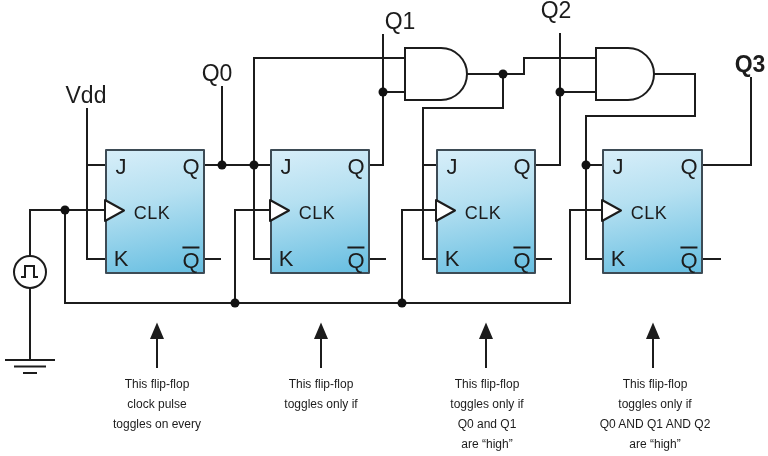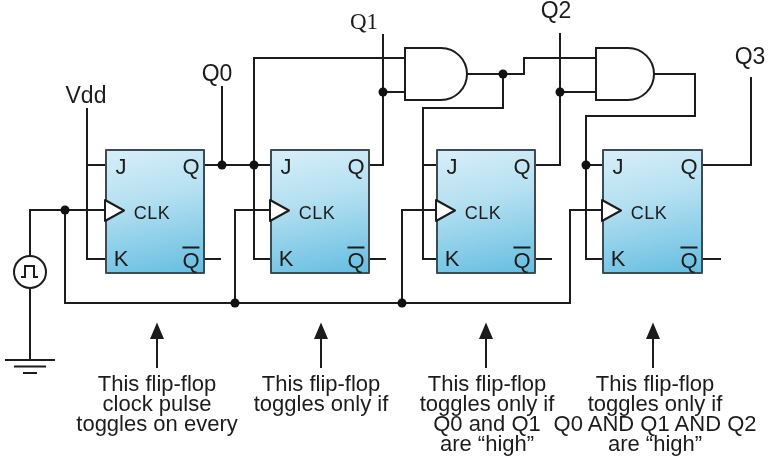--- a/index.html
+++ b/index.html
@@ -25,21 +25,21 @@
 
   
   .sig{
     position:absolute;transform:translate(-50%,-50%);
     color:#1c1c1c;font-size:23px;line-height:1;white-space:nowrap;z-index:4;
   }
 
   
   .note{
     position:absolute;top:374px;width:230px;transform:translateX(-50%);
-    text-align:center;color:#1c1c1c;font-size:22px;line-height:20px;z-index:4;
+    text-align:center;color:#1c1c1c;font-size:12px;line-height:20px;z-index:4;
     white-space:nowrap;
   }
 </style>
 </head>
 <body>
 
 <div id="stage">
 
   <div class="ff" style="left:105px;width:100px;">
     <span class="pin" style="left:14px;top:16px;">J</span>
@@ -68,23 +68,23 @@
   <div class="ff" style="left:602px;width:101px;">
     <span class="pin" style="left:14px;top:16px;">J</span>
     <span class="pin" style="left:85px;top:16px;">Q</span>
     <span class="pin small" style="left:45px;top:62px;">CLK</span>
     <span class="pin" style="left:14px;top:108px;">K</span>
     <span class="pin" style="left:85px;top:108px;"><span class="overbar">Q</span></span>
   </div>
 
   <span class="sig" style="left:86px;top:95px;">Vdd</span>
   <span class="sig" style="left:217px;top:73px;">Q0</span>
-  <span class="sig" style="left:364px;top:21px;font-family:Liberation Serif, serif;">Q1</span>
+  <span class="sig" style="left:400px;top:21px;">Q1</span>
   <span class="sig" style="left:556px;top:10px;">Q2</span>
-  <span class="sig" style="left:750px;top:56px;">Q3</span>
+  <span class="sig" style="left:750px;top:64px;font-weight:bold;">Q3</span>
 
   <svg id="wires" width="768" height="456" viewBox="0 0 768 456">
     <g stroke="#1c1c1c" stroke-width="2" fill="none">
 
       <g>
         <path d="M87,108 V259 H105"></path>
         <path d="M87,165 H105"></path>
       </g>
 
       <g>

